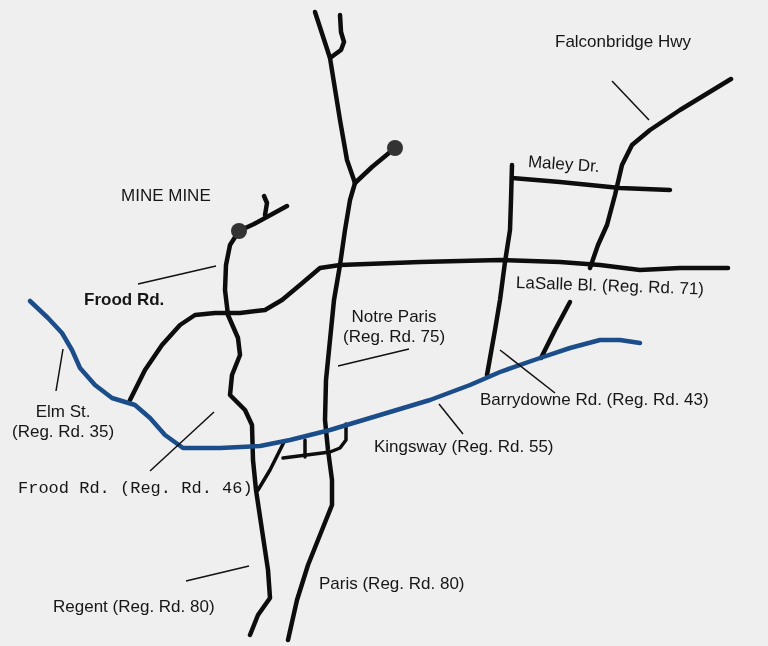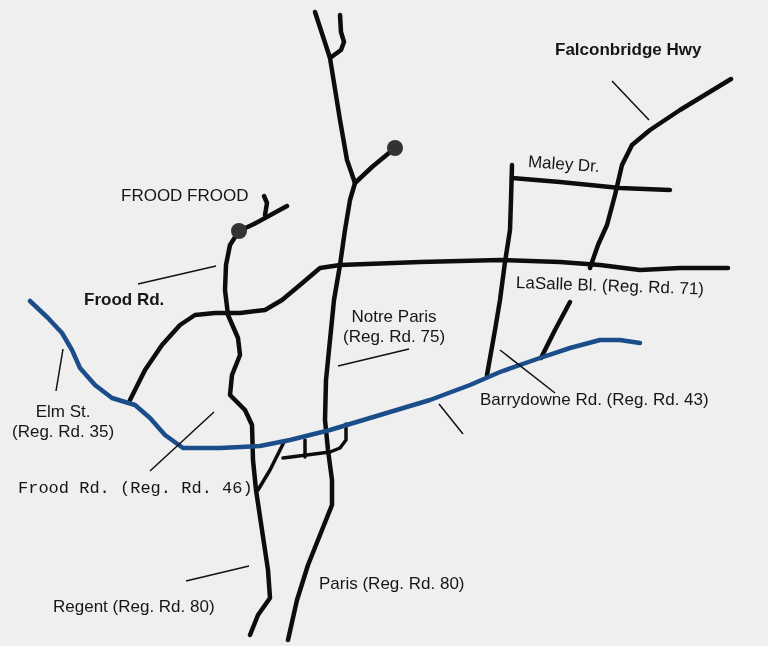--- a/index.html
+++ b/index.html
@@ -58,37 +58,38 @@
         <line x1="500" y1="350" x2="555" y2="393" class="leader"></line>
         <line x1="439" y1="404" x2="463" y2="434" class="leader"></line>
         <line x1="186" y1="581" x2="249" y2="566" class="leader"></line>
       </g>
     <g id="mines-layer">
         <circle cx="239" cy="231" r="8" class="mine-dot"></circle>
         <circle cx="395" cy="148" r="8" class="mine-dot"></circle>
       </g>
   </svg>
 
-  <div class="label" style="left:121px; top:186px;">FROOD FROOD</div>
+  <div class="label" style="left:121px; top:186px;">MINE MINE</div>
 
-  <div class="label" style="left:555px; top:40px;font-weight:bold;">
+  <div class="label" style="left:555px; top:32px;">
     <span class="line">Falconbridge Hwy</span>
   </div>
 
   <div class="label" style="left:528px; top:152px; transform:rotate(4deg); transform-origin:left center;">Maley Dr.</div>
   <div class="label" style="left:516px; top:273px; transform:rotate(2deg); transform-origin:left center;">LaSalle Bl. (Reg. Rd. 71)</div>
   <div class="label" style="left:84px; top:290px;font-weight:bold;">Frood Rd.</div>
 
   <div class="label" style="left:343px; top:307px;">
     <span class="line">Notre Paris</span>
     <span class="line">(Reg. Rd. 75)</span>
   </div>
 
   <div class="label" style="left:12px; top:402px;">
     <span class="line">Elm St.</span>
     <span class="line">(Reg. Rd. 35)</span>
   </div>
 
   <div class="label" style="left:480px; top:390px;">Barrydowne Rd. (Reg. Rd. 43)</div>
+  <div class="label" style="left:374px; top:437px;">Kingsway (Reg. Rd. 55)</div>
   <div class="label" style="left:18px; top:479px;font-family:Liberation Mono, monospace;">Frood Rd. (Reg. Rd. 46)</div>
   <div class="label" style="left:319px; top:574px;">Paris (Reg. Rd. 80)</div>
   <div class="label" style="left:53px; top:597px;text-align:center;">Regent (Reg. Rd. 80)</div>
 </div>
 
 </body></html>

